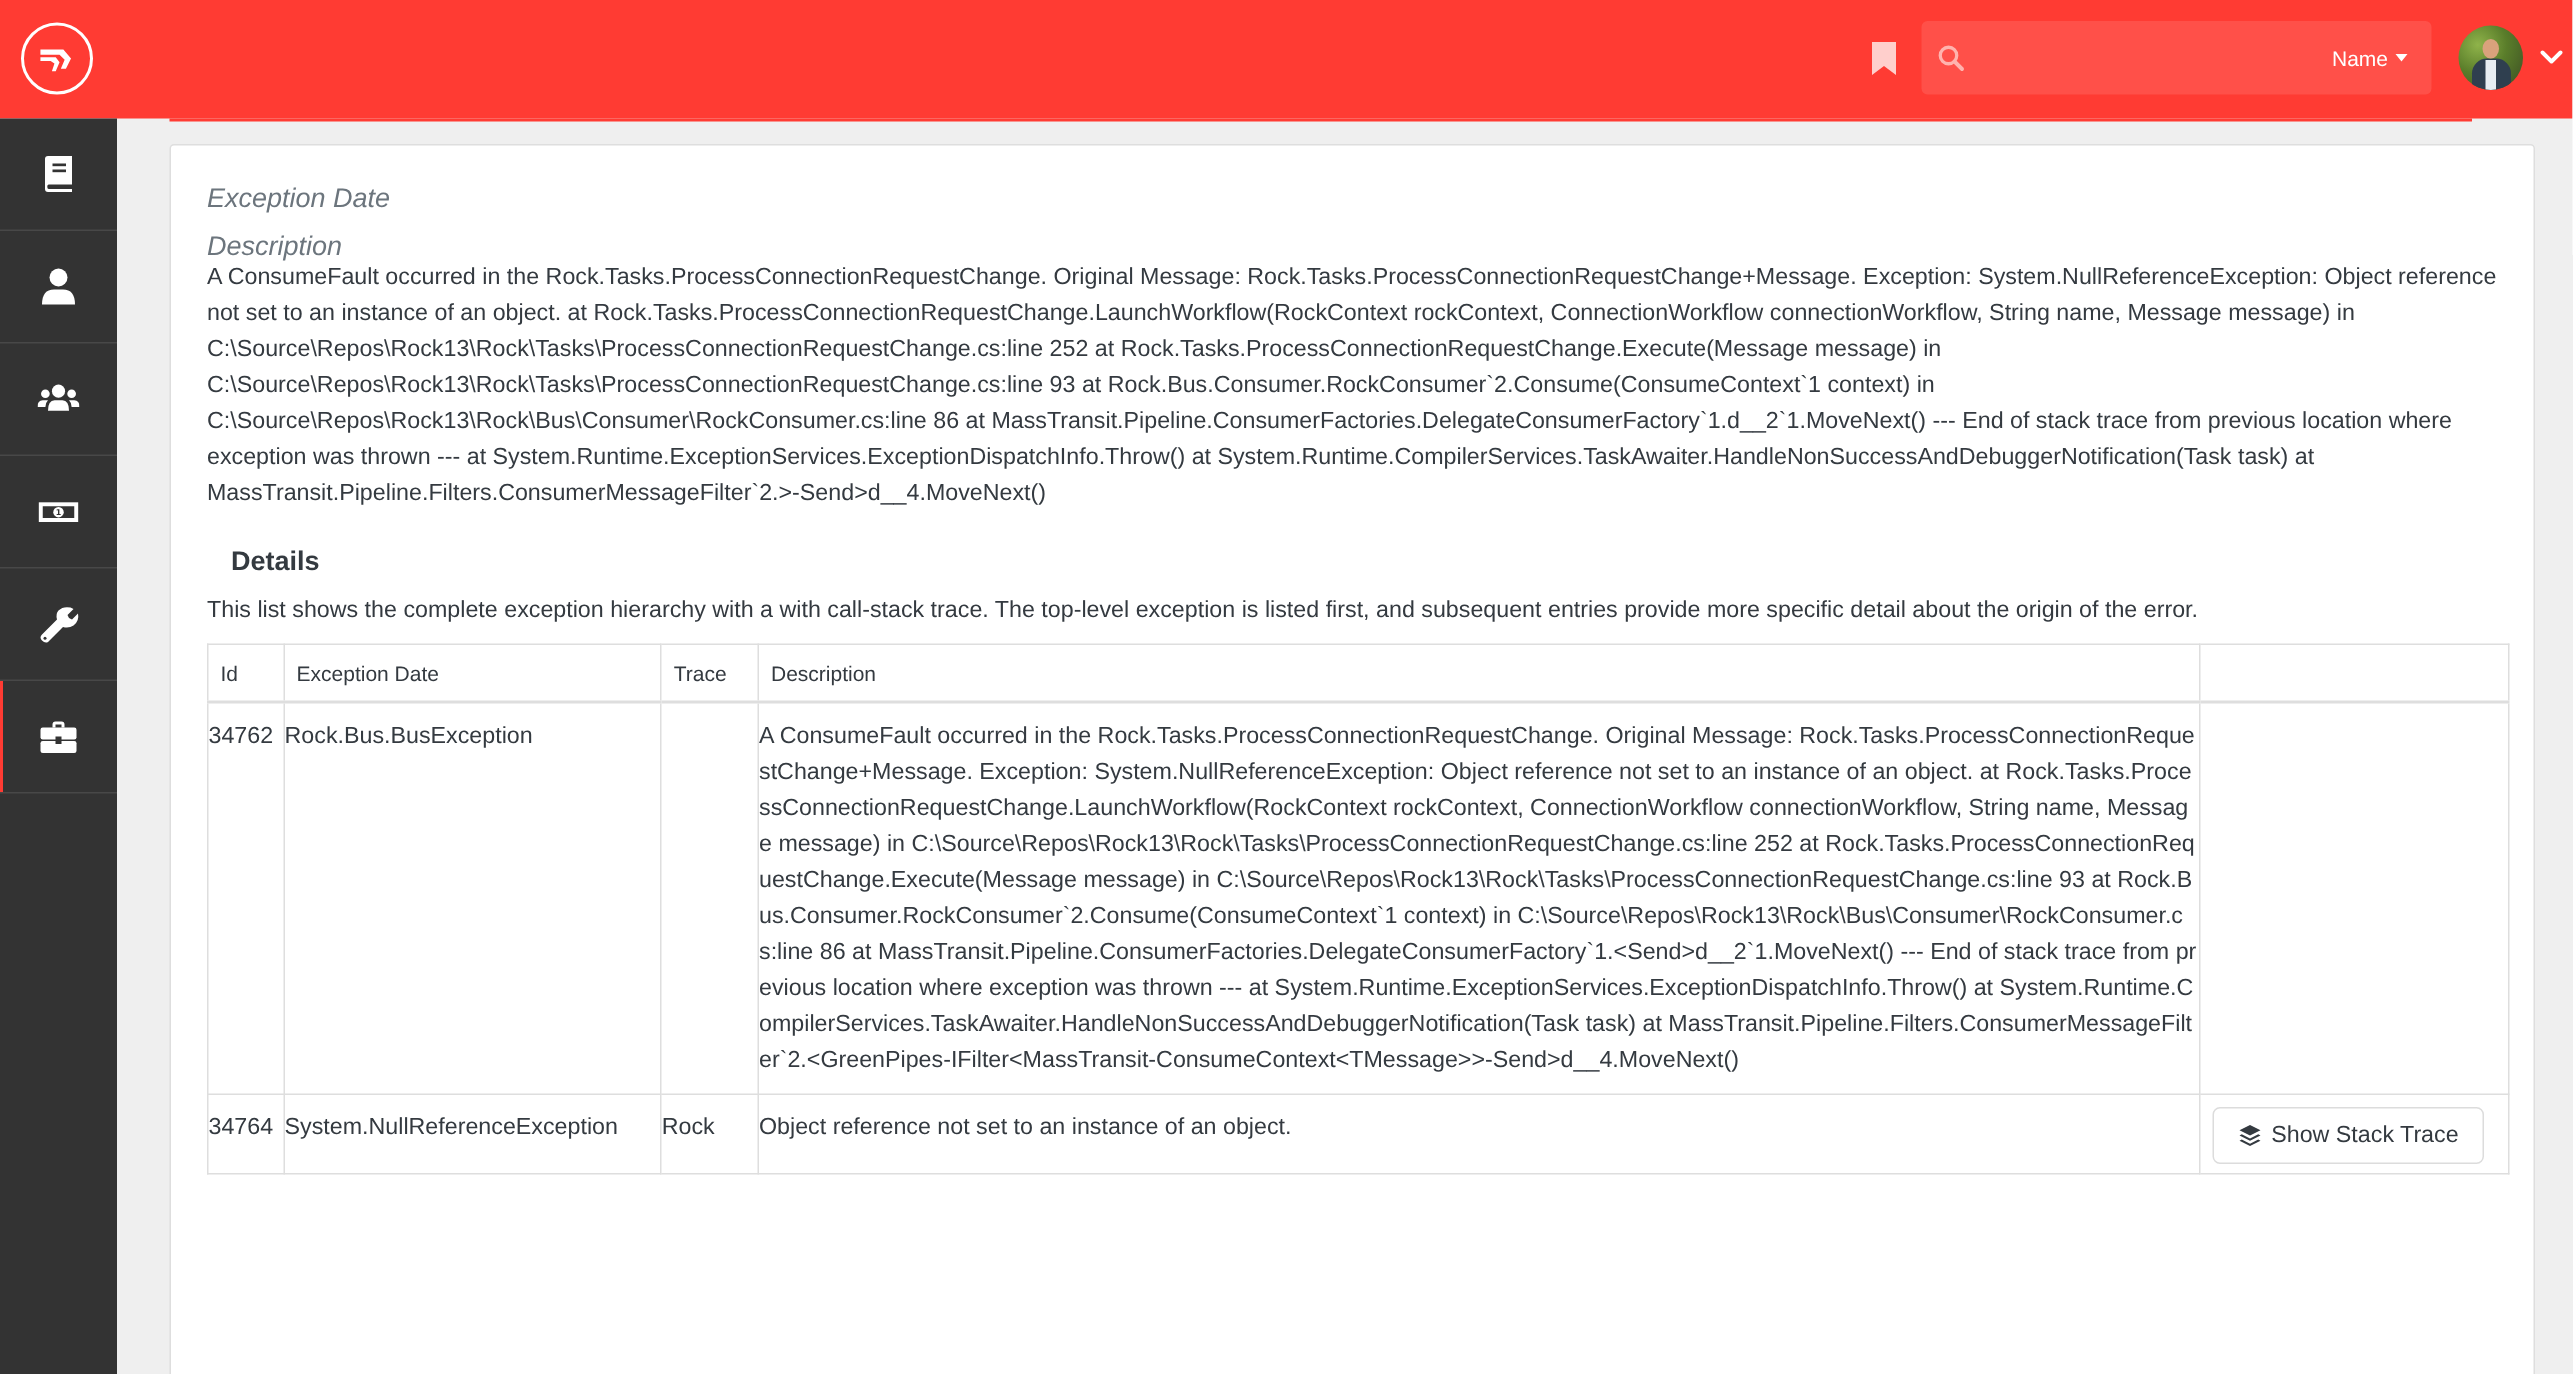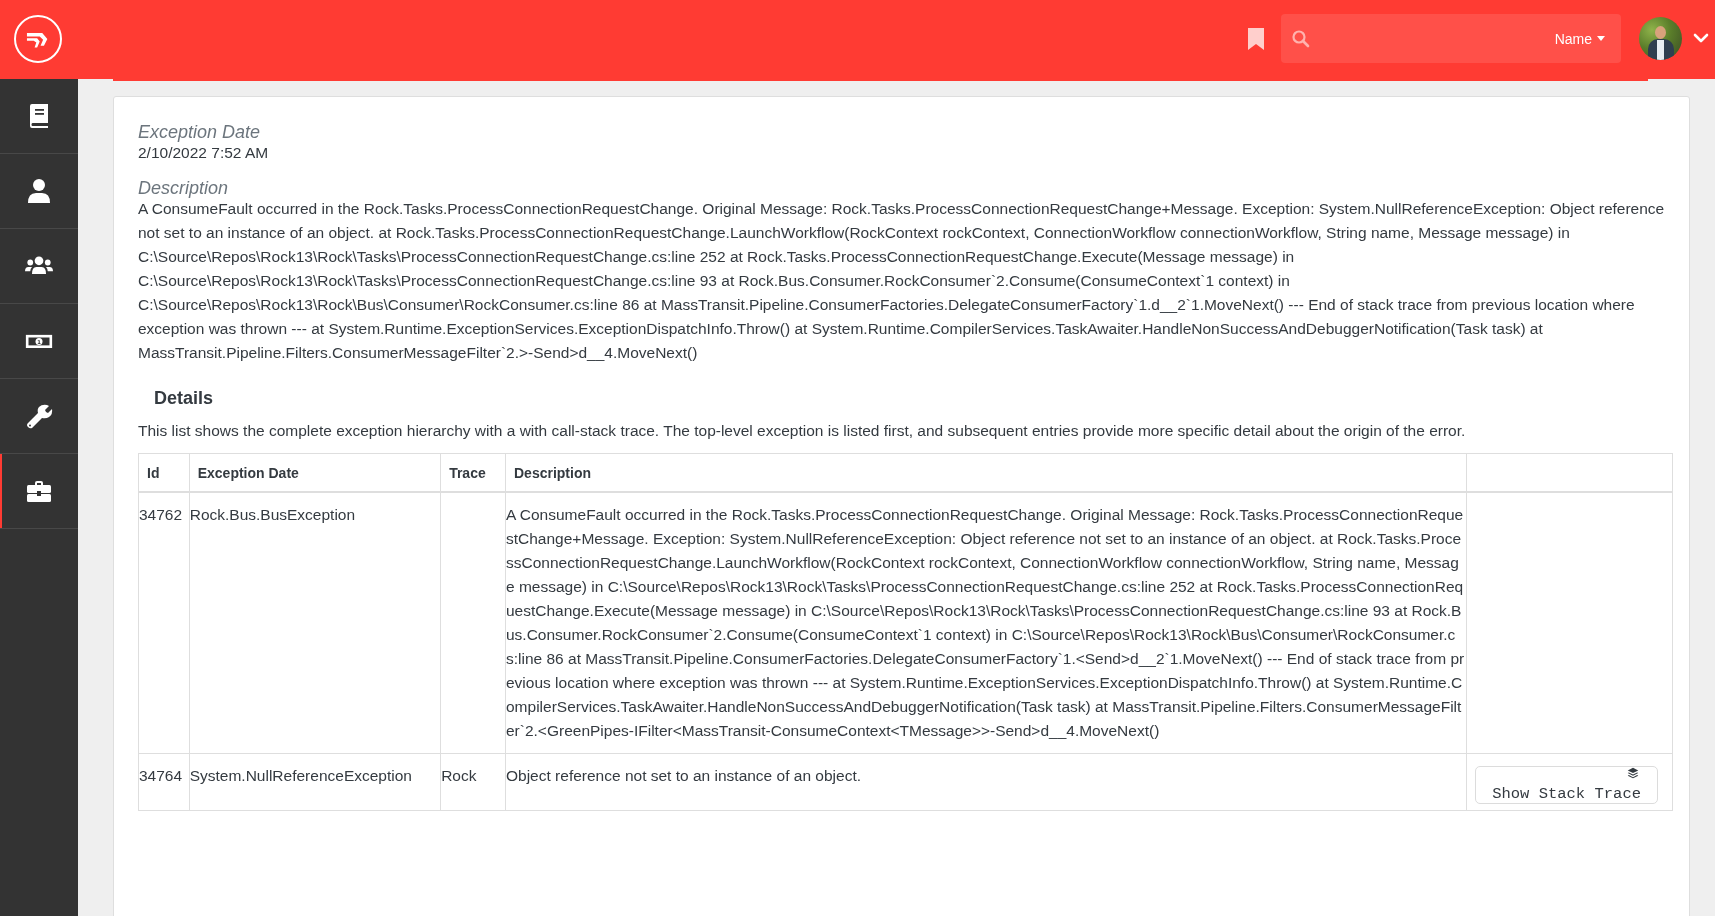--- a/index.html
+++ b/index.html
@@ -108,30 +108,30 @@
     .section-help { font-size: 15.5px; line-height: 24px; margin-bottom: 10px; }
 
     table {
       border-collapse: collapse; width: 1535px; table-layout: fixed;
       font-size: 15.5px;
     }
     th, td {
       border: 1px solid #dedede; text-align: left; vertical-align: top;
     }
     th {
-      font-size: 14px; font-weight: bold; padding: 11px 8px 10px 8px;
+      font-size: 14px; font-weight: normal; padding: 11px 8px 10px 8px;
       height: 38px; vertical-align: middle; border-bottom: 2px solid #dedede;
     }
     td { padding: 10px 0; line-height: 24px; }
     td.desc { word-break: break-all; }
     .btn-stack {
-      display: inline-flex; align-items: flex-end; gap: 6px;
+      display: inline-flex; align-items: center; gap: 6px;
       border: 1px solid #dcdcdc; border-radius: 5px; background: #fff;
       font-size: 15.5px; color: #343a40; height: 38px; padding: 0 16px;
-      margin-top: 0; cursor: pointer; font-family: Liberation Mono, monospace; flex-direction: column;
+      margin-top: 0; cursor: pointer; font-family: Liberation Sans, sans-serif;
     }
   </style>
 </head>
 <body>
 
 <div class="topbar">
   <div class="logo">
     <svg viewBox="0 0 40 40" width="34" height="34">
       <path d="M7 13 L25 13 L31 20 L27 28 L23 28 L26 21 L22 17 L7 17 Z" fill="#fff"></path>
       <path d="M7 19 L19 19 L22 23 L19 30 L16 30 L18 24 L15 22 L7 22 Z" fill="#fff"></path>
@@ -210,21 +210,20 @@
       <rect x="2" y="17" width="24" height="8" rx="1.5" fill="#fff"></rect>
       <rect x="12" y="14" width="4" height="5" fill="#333"></rect>
     </svg>
   </div>
 </nav>
 
 <section class="panel">
   <div class="panel-body">
     <div class="field">
       <div class="field-label">Exception Date</div>
-      <div class="field-value">2/10/2022 7:52 AM</div>
     </div>
     <div class="field">
       <div class="field-label">Description</div>
       <div class="field-value desc-value">A ConsumeFault occurred in the Rock.Tasks.ProcessConnectionRequestChange. Original Message: Rock.Tasks.ProcessConnectionRequestChange+Message. Exception: System.NullReferenceException: Object reference not set to an instance of an object. at Rock.Tasks.ProcessConnectionRequestChange.LaunchWorkflow(RockContext rockContext, ConnectionWorkflow connectionWorkflow, String name, Message message) in C:\Source\Repos\Rock13\Rock\Tasks\ProcessConnectionRequestChange.cs:line 252 at Rock.Tasks.ProcessConnectionRequestChange.Execute(Message message) in C:\Source\Repos\Rock13\Rock\Tasks\ProcessConnectionRequestChange.cs:line 93 at Rock.Bus.Consumer.RockConsumer`2.Consume(ConsumeContext`1 context) in C:\Source\Repos\Rock13\Rock\Bus\Consumer\RockConsumer.cs:line 86 at MassTransit.Pipeline.ConsumerFactories.DelegateConsumerFactory`1.d__2`1.MoveNext() --- End of stack trace from previous location where exception was thrown --- at System.Runtime.ExceptionServices.ExceptionDispatchInfo.Throw() at System.Runtime.CompilerServices.TaskAwaiter.HandleNonSuccessAndDebuggerNotification(Task task) at MassTransit.Pipeline.Filters.ConsumerMessageFilter`2.&gt;-Send&gt;d__4.MoveNext()</div>
     </div>
 
     <h4 class="section-title">Details</h4>
     <p class="section-help">This list shows the complete exception hierarchy with a with call-stack trace. The top-level exception is listed first, and subsequent entries provide more specific detail about the origin of the error.</p>
 
     <table>

